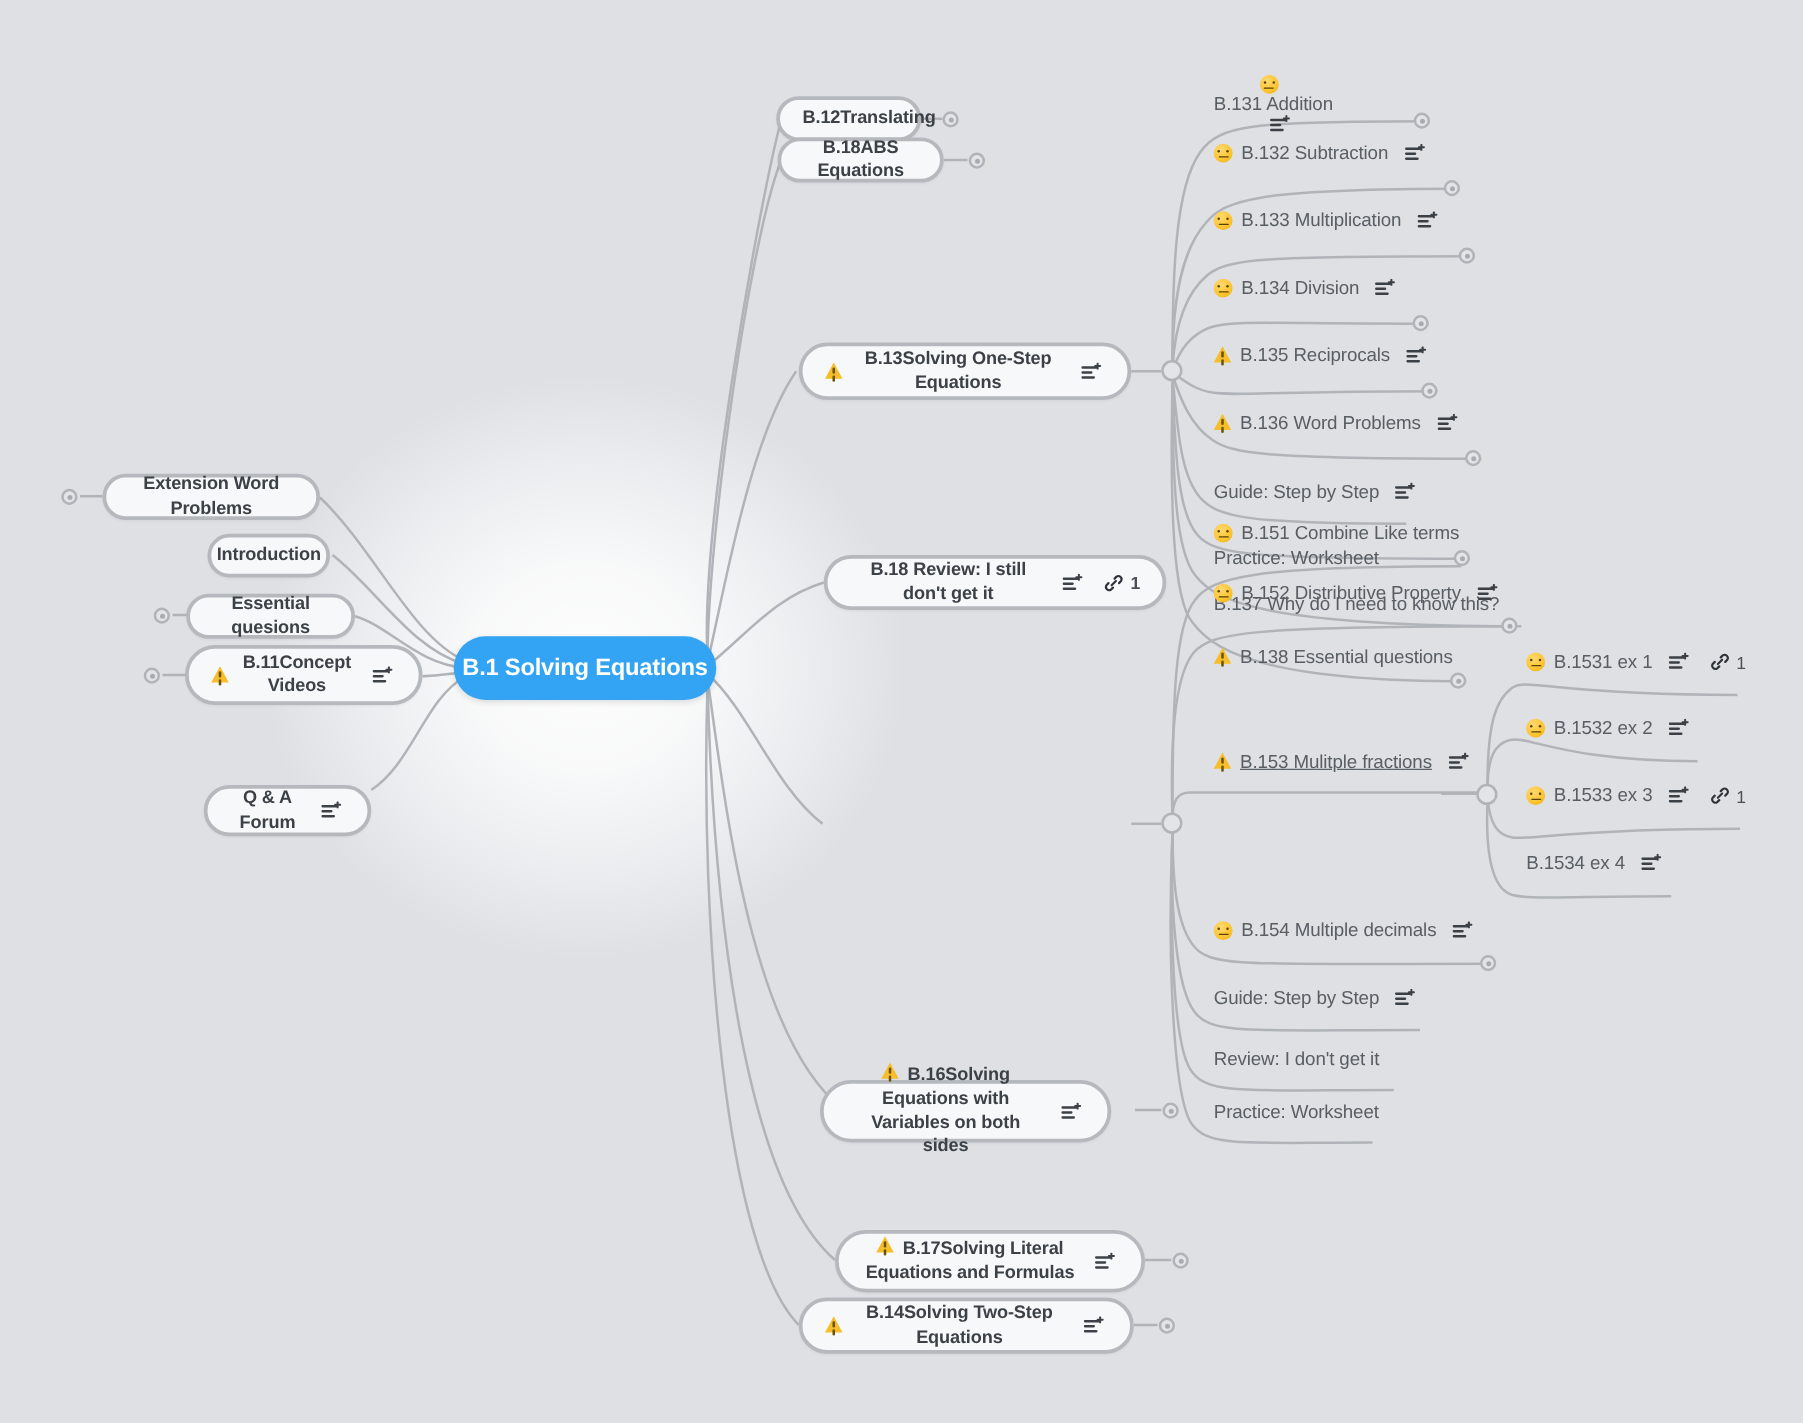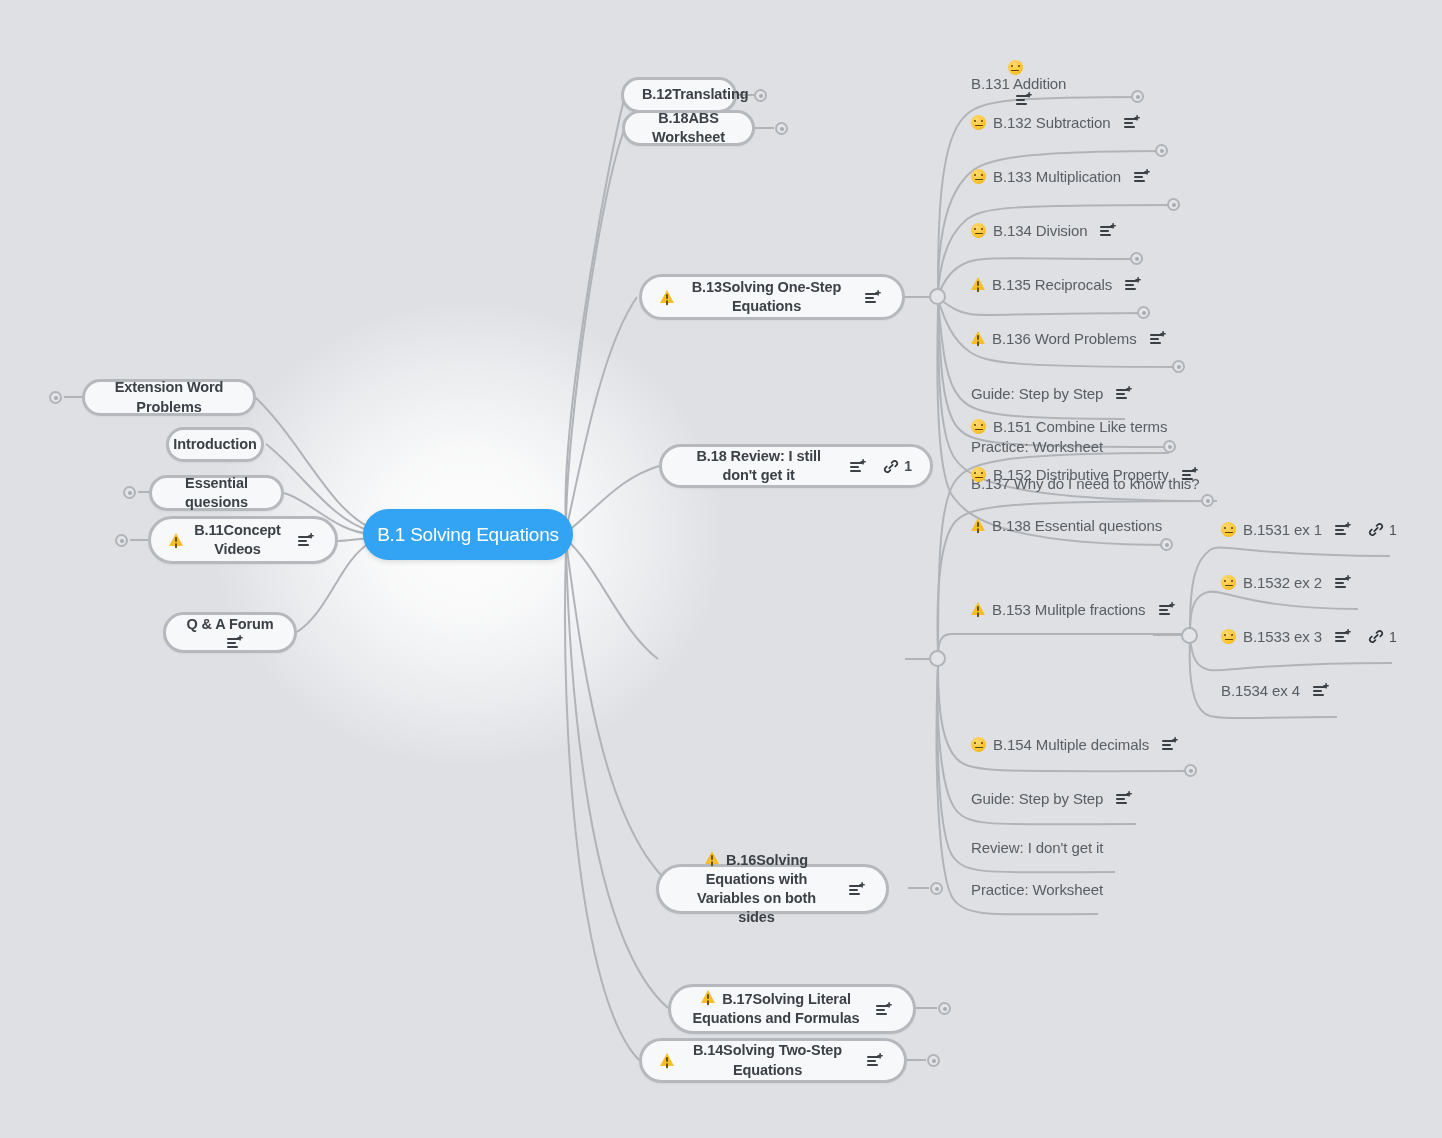--- a/index.html
+++ b/index.html
@@ -41,21 +41,21 @@
     text-align:center;
   }
   .node.multiline{border-radius:26px;}
   .node .lbl{flex:1;}
   .root{
     position:absolute;
     background:#33a3f4;
     border:none;
     border-radius:999px;
     color:#ffffff;
-    font-weight:normal;
+    font-weight:bold;
     font-size:19px;
     display:flex;align-items:center;justify-content:center;
     box-shadow:0 2px 5px rgba(0,0,0,0.12);
     letter-spacing:-0.2px;
   }
 
   
   .leaf{
     position:absolute;
     display:flex;align-items:center;
@@ -200,38 +200,38 @@
     <svg class="noteicon" width="17" height="15" viewBox="0 0 17 15">
       <rect x="0" y="3" width="13" height="1.9" rx="0.9" fill="#2d3339"></rect>
       <rect x="0" y="7" width="9" height="1.9" rx="0.9" fill="#2d3339"></rect>
       <rect x="0" y="11" width="11" height="1.9" rx="0.9" fill="#2d3339"></rect>
       <rect x="12.3" y="0" width="1.6" height="5.6" rx="0.7" fill="#2d3339"></rect>
       <rect x="10.3" y="1.9" width="5.6" height="1.6" rx="0.7" fill="#2d3339"></rect>
     </svg>
   </div>
   <div class="dot" style="left:115px;top:534px;"></div>
 
-  <div class="node" style="left:163px;top:612px;width:134px;height:41px;flex-direction:column;">
+  <div class="node" style="left:163px;top:628px;width:134px;height:41px;">
     <span class="lbl">Q &amp; A Forum</span>
     <svg class="noteicon" width="17" height="15" viewBox="0 0 17 15">
       <rect x="0" y="3" width="13" height="1.9" rx="0.9" fill="#2d3339"></rect>
       <rect x="0" y="7" width="9" height="1.9" rx="0.9" fill="#2d3339"></rect>
       <rect x="0" y="11" width="11" height="1.9" rx="0.9" fill="#2d3339"></rect>
       <rect x="12.3" y="0" width="1.6" height="5.6" rx="0.7" fill="#2d3339"></rect>
       <rect x="10.3" y="1.9" width="5.6" height="1.6" rx="0.7" fill="#2d3339"></rect>
     </svg>
   </div>
 
   <div class="node" style="left:621px;top:77px;width:116px;height:36px;">
     <span class="lbl">B.12Translating</span>
   </div>
   <div class="dot" style="left:754px;top:89px;"></div>
 
   <div class="node" style="left:622px;top:110px;width:133px;height:36px;">
-    <span class="lbl">B.18ABS Worksheet</span>
+    <span class="lbl">B.18ABS Equations</span>
   </div>
   <div class="dot" style="left:775px;top:122px;"></div>
 
   <div class="node" style="left:639px;top:274px;width:266px;height:46px;">
     <span class="warn"></span>
     <span class="lbl">B.13Solving One-Step Equations</span>
     <svg class="noteicon" width="17" height="15" viewBox="0 0 17 15">
       <rect x="0" y="3" width="13" height="1.9" rx="0.9" fill="#2d3339"></rect>
       <rect x="0" y="7" width="9" height="1.9" rx="0.9" fill="#2d3339"></rect>
       <rect x="0" y="11" width="11" height="1.9" rx="0.9" fill="#2d3339"></rect>
@@ -418,21 +418,21 @@
     <span class="lbl">B.152 Distributive Property</span>
     <svg class="noteicon" width="17" height="15" viewBox="0 0 17 15">
       <rect x="0" y="3" width="13" height="1.9" rx="0.9" fill="#2d3339"></rect>
         <rect x="0" y="7" width="9" height="1.9" rx="0.9" fill="#2d3339"></rect>
         <rect x="0" y="11" width="11" height="1.9" rx="0.9" fill="#2d3339"></rect>
         <rect x="12.3" y="0" width="1.6" height="5.6" rx="0.7" fill="#2d3339"></rect>
         <rect x="10.3" y="1.9" width="5.6" height="1.6" rx="0.7" fill="#2d3339"></rect>
     </svg>
   </div>
 
-  <div class="leaf" style="left:971px;top:601px;">
+  <div class="leaf" style="left:971px;top:601px;text-decoration:underline;">
     <span class="warn"></span>
     <span class="lbl">B.153 Mulitple fractions</span>
     <svg class="noteicon" width="17" height="15" viewBox="0 0 17 15">
       <rect x="0" y="3" width="13" height="1.9" rx="0.9" fill="#2d3339"></rect>
         <rect x="0" y="7" width="9" height="1.9" rx="0.9" fill="#2d3339"></rect>
         <rect x="0" y="11" width="11" height="1.9" rx="0.9" fill="#2d3339"></rect>
         <rect x="12.3" y="0" width="1.6" height="5.6" rx="0.7" fill="#2d3339"></rect>
         <rect x="10.3" y="1.9" width="5.6" height="1.6" rx="0.7" fill="#2d3339"></rect>
     </svg>
   </div>

